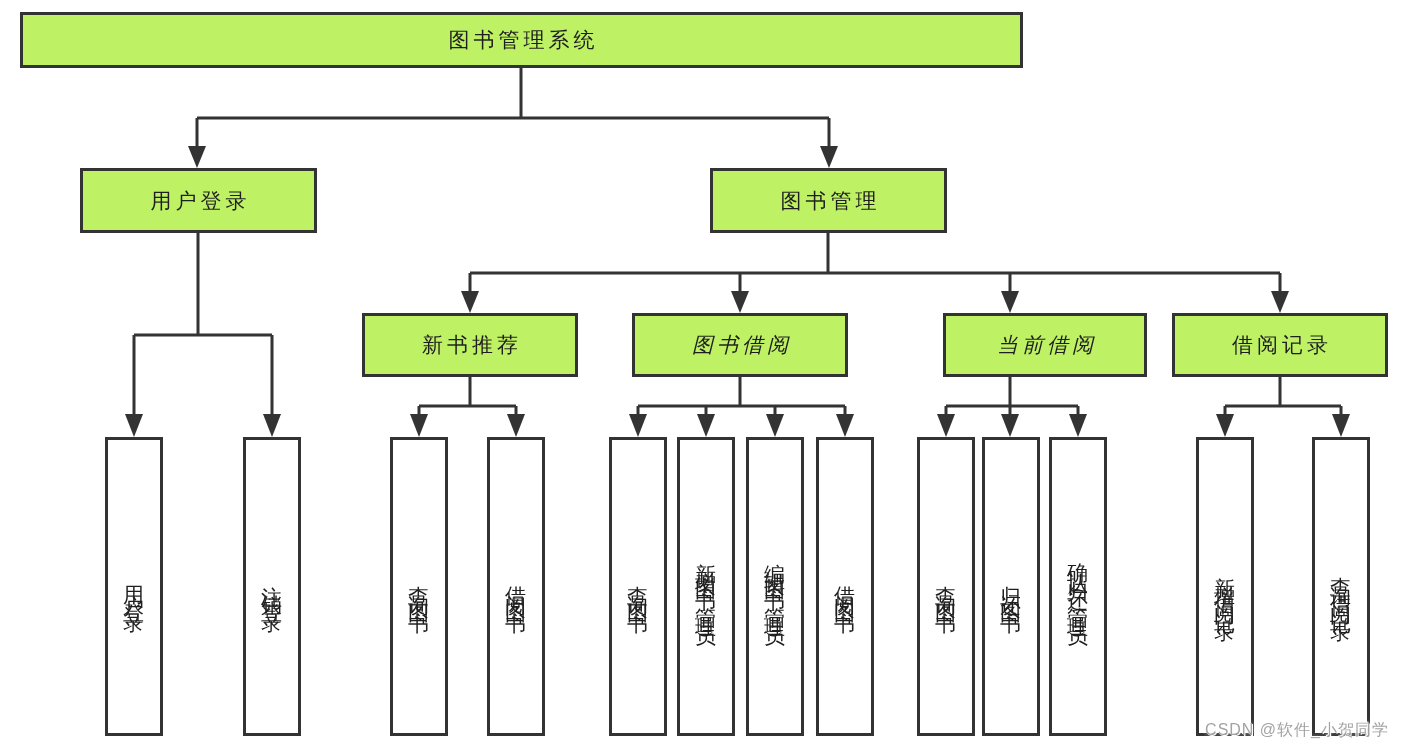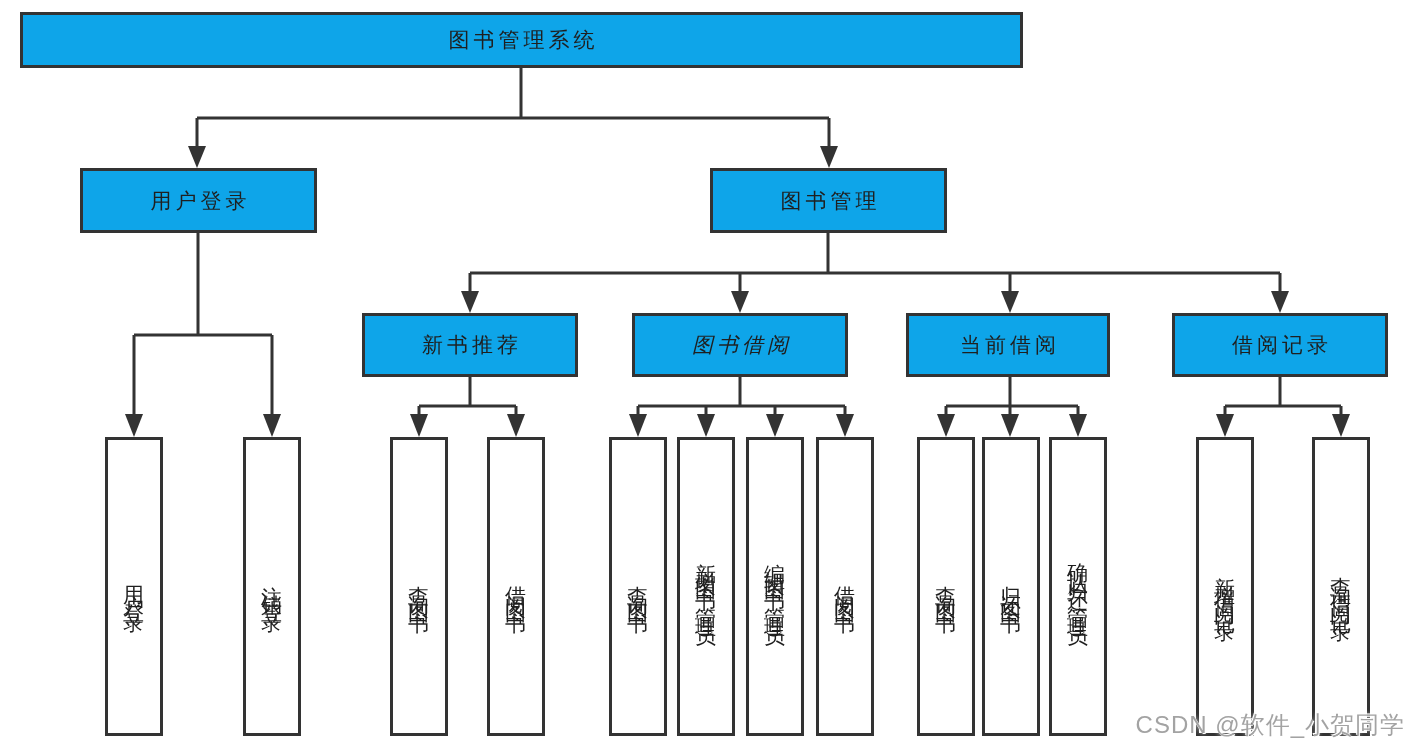--- a/index.html
+++ b/index.html
@@ -18,21 +18,21 @@
   #wires {
     position: absolute;
     left: 0; top: 0;
     width: 1405px;
     height: 747px;
   }
   .hbox {
     position: absolute;
     box-sizing: border-box;
     border: 3px solid #333333;
-    background: #0ea5e9;
+    background: #bef264;
     display: flex;
     align-items: center;
     justify-content: center;
     font-size: 21px;
     color: #1f1f1f;
     letter-spacing: 4px;
     text-indent: 4px;
     white-space: nowrap;
     z-index: 2;
   }
@@ -52,23 +52,23 @@
   .vbox span {
     writing-mode: vertical-rl;
     line-height: 1;
     font-size: 21px;
     color: #1f1f1f;
     letter-spacing: 9px;
     white-space: nowrap;
   }
   #watermark {
     position: absolute;
-    right: 0;
+    right: 16px;
     bottom: 6px;
-    font-size: 24px;
+    font-size: 16px;
     color: #a3a3a3;
     letter-spacing: 1px;
     text-shadow: 1px 1px 0 #ffffff, -1px -1px 0 #ffffff, 0 0 4px #ffffff;
     z-index: 3;
     white-space: nowrap;
   }
 </style>
 </head>
 <body>
 
@@ -127,21 +127,21 @@
   <div class="hbox" style="left:362px; top:313px; width:216px; height:64px;">
     <span>新书推荐</span>
   </div>
 
   <div class="hbox" style="left:710px; top:168px; width:237px; height:65px;">
     <span>图书管理</span>
   </div>
   <div class="hbox" style="left:632px; top:313px; width:216px; height:64px;font-style:italic;">
     <span>图书借阅</span>
   </div>
-  <div class="hbox" style="left:906px; top:313px; width:204px; height:64px;">
+  <div class="hbox" style="left:943px; top:313px; width:204px; height:64px;font-style:italic;">
     <span>当前借阅</span>
   </div>
   <div class="hbox" style="left:1172px; top:313px; width:216px; height:64px;">
     <span>借阅记录</span>
   </div>
 
   <div class="vbox" style="left:105px;">
     <span>用户登录</span>
   </div>
   <div class="vbox" style="left:243px;">

